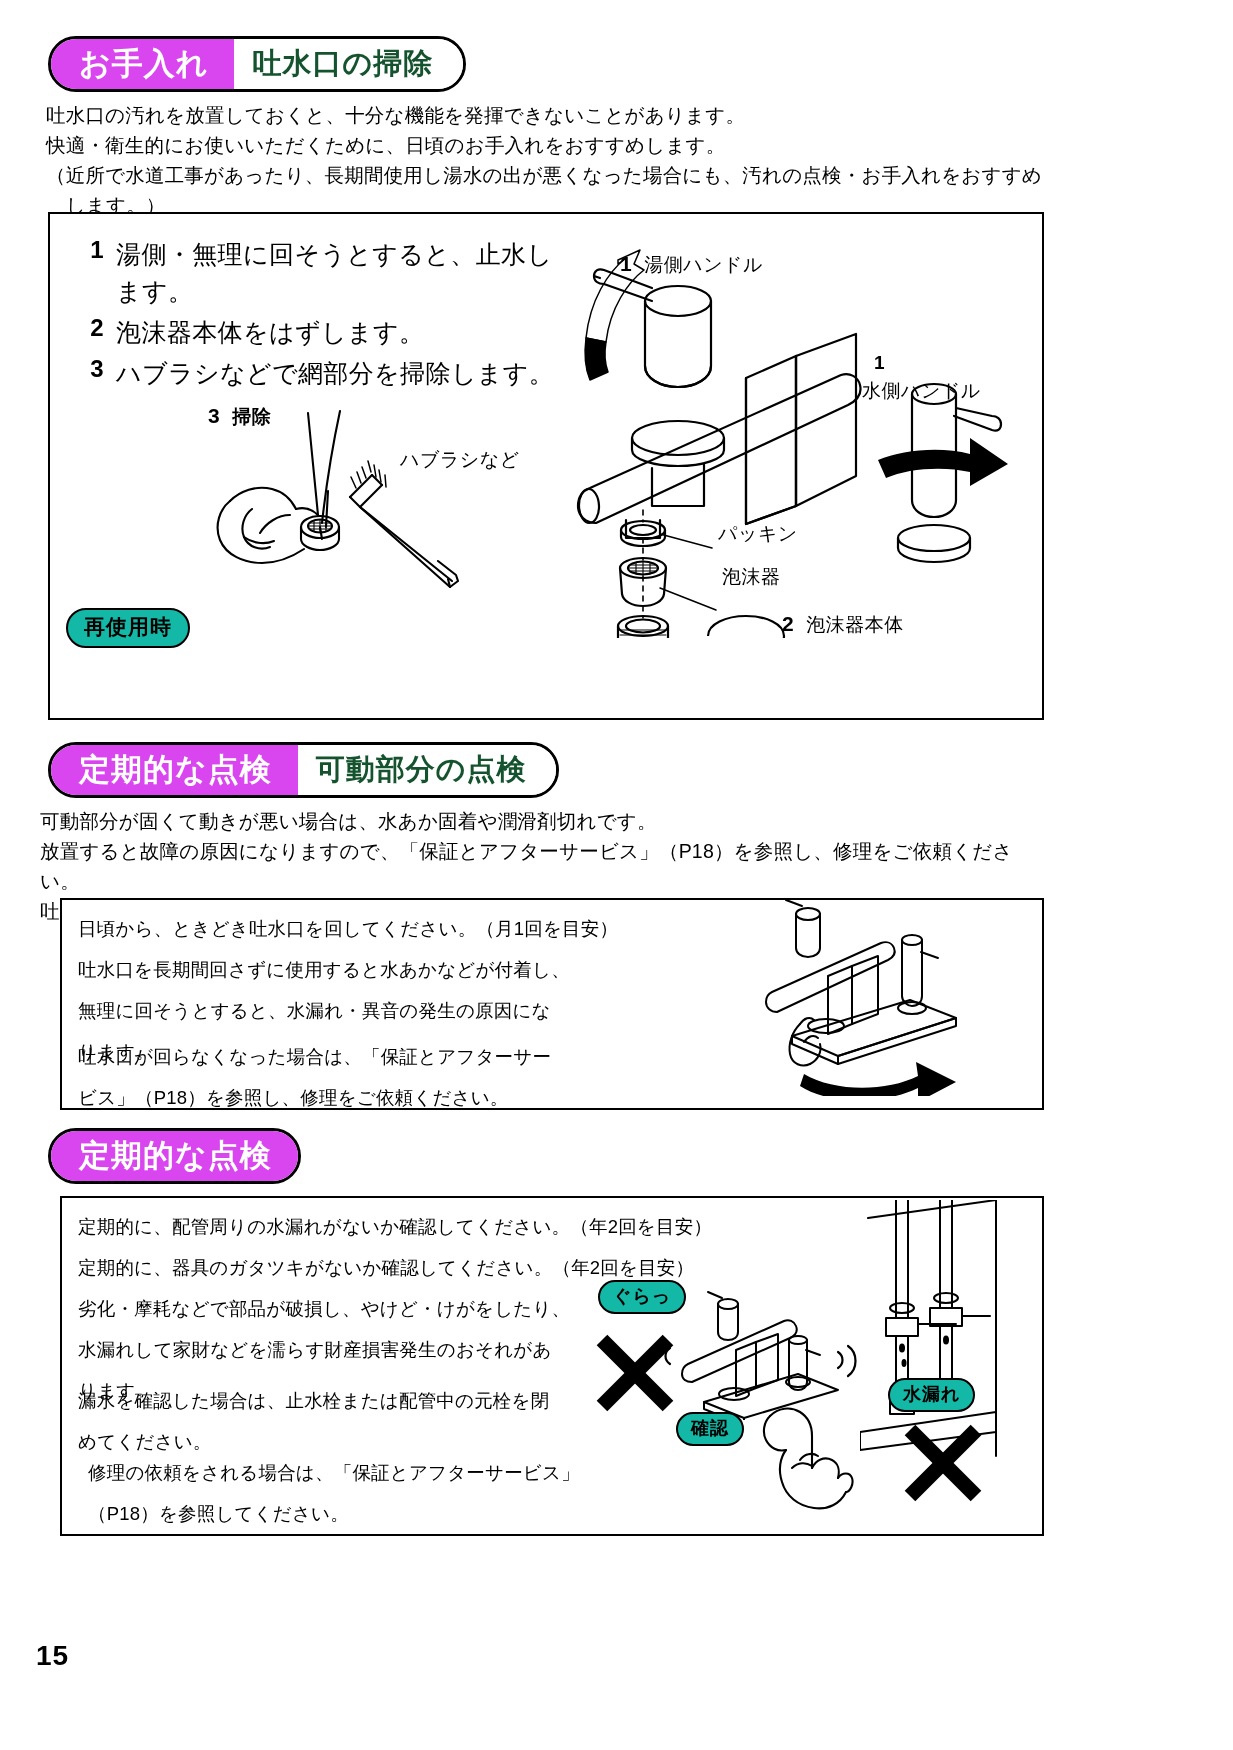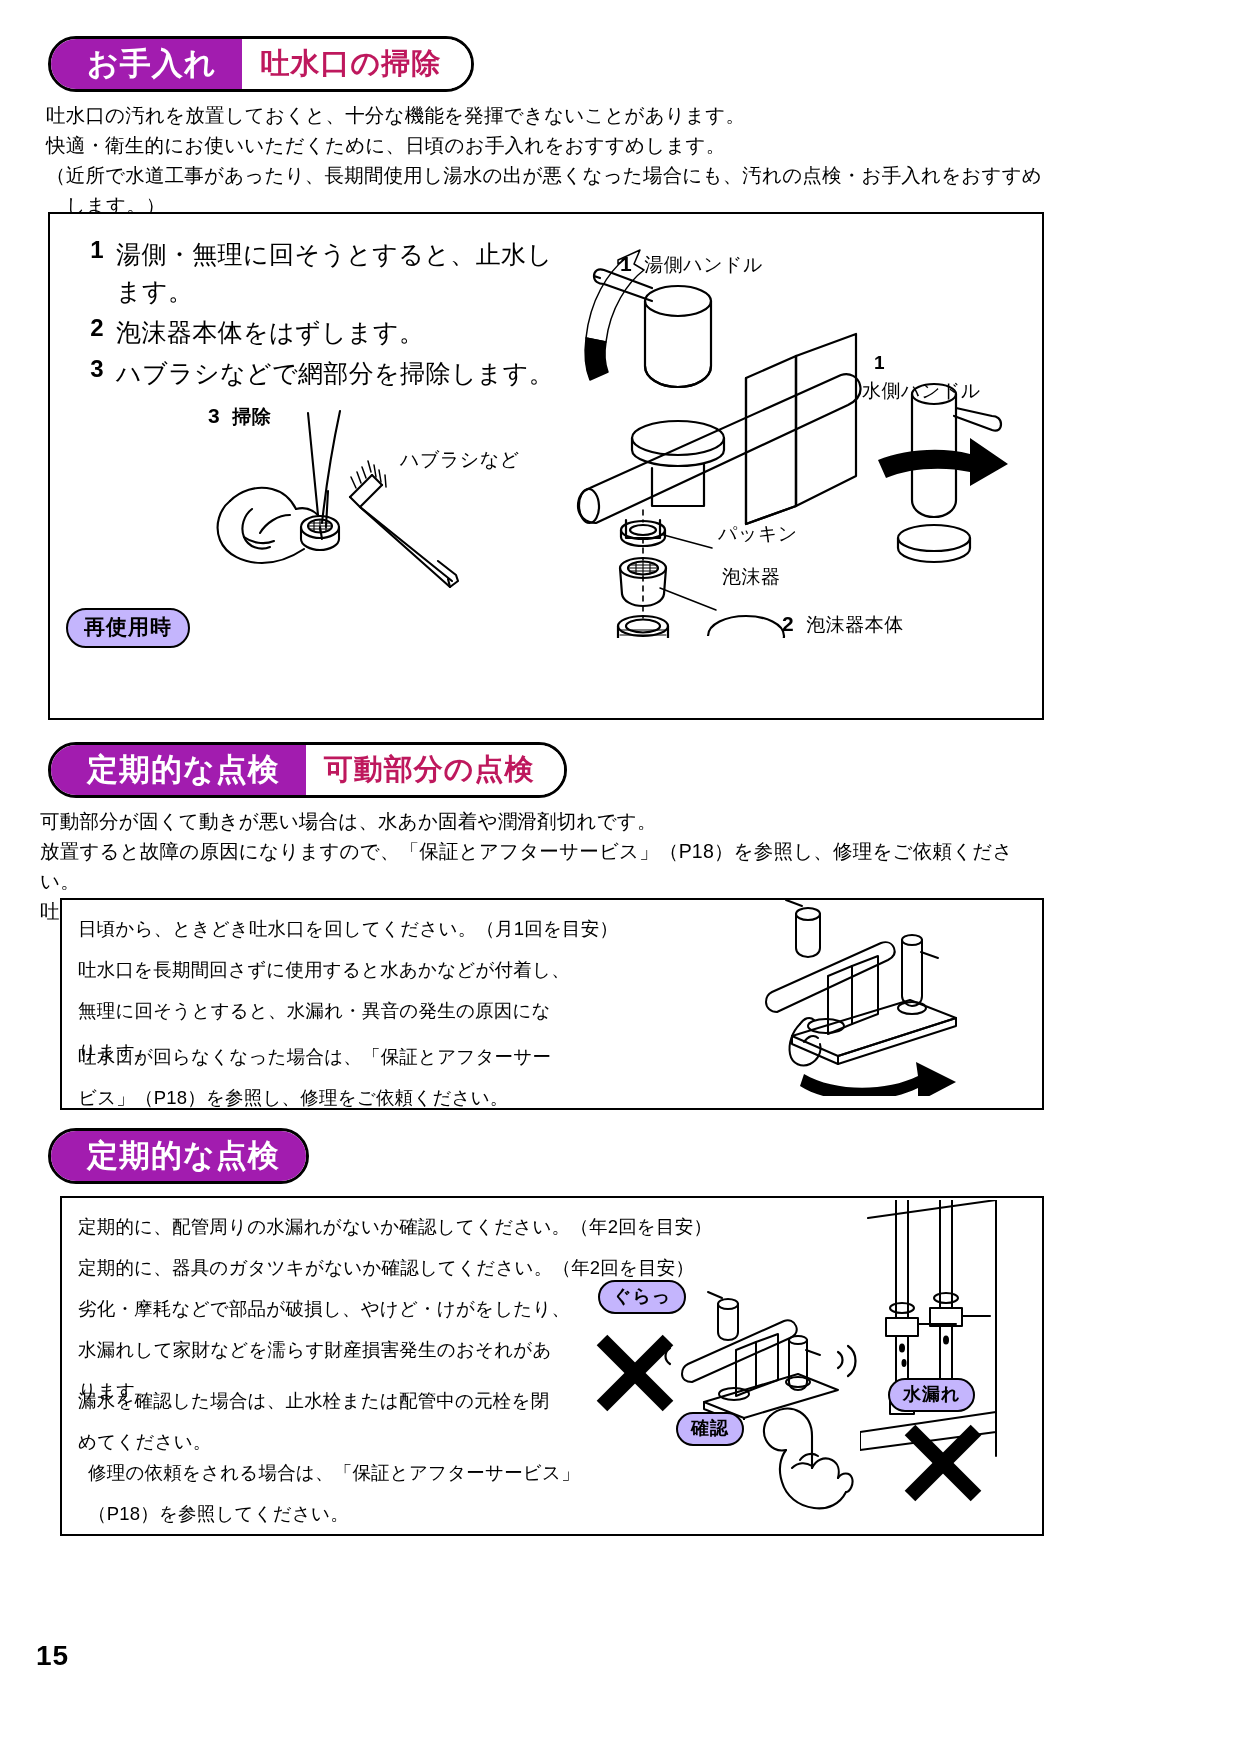--- a/index.html
+++ b/index.html
@@ -19,32 +19,32 @@
     position: relative;
     display: inline-flex;
     align-items: stretch;
     height: 56px;
     border: 3px solid #000;
     border-radius: 28px;
     background: #fff;
     overflow: hidden;
   }
   .banner .black {
-    background: #a21caf;
+    background: #d946ef;
     color: #fff;
     display: flex; align-items: center;
-    padding: 0 26px 0 36px;
+    padding: 0 26px 0 28px;
     font-weight: bold;
     font-size: 31px;
     letter-spacing: 1px;
     white-space: nowrap;
   }
   .banner .white {
     background: #fff;
-    color: #be185d;
+    color: #14532d;
     display: flex; align-items: center;
     padding: 0 30px 0 18px;
     font-weight: bold;
     font-size: 29px;
     letter-spacing: 1px;
     white-space: nowrap;
   }
 
   
   .para {
@@ -72,21 +72,21 @@
   .step .txt {
     font-size: 25px; line-height: 37px;
     letter-spacing: 0.4px;
     white-space: pre-line;
   }
 
   
   .pill {
     display:inline-flex; align-items:center; justify-content:center;
     border: 2.5px solid #000; border-radius: 22px;
-    background:#c4b5fd;
+    background:#14b8a6;
     font-size: 21px; font-weight: bold;
     padding: 3px 16px 5px;
     letter-spacing: 1px;
     white-space: nowrap;
   }
   .pill.small { font-size: 18px; border-width:2px; padding: 2px 13px 4px; border-radius:18px; }
 
   .reuse-text {
     position:absolute;
     font-size: 24px; line-height: 36px;

